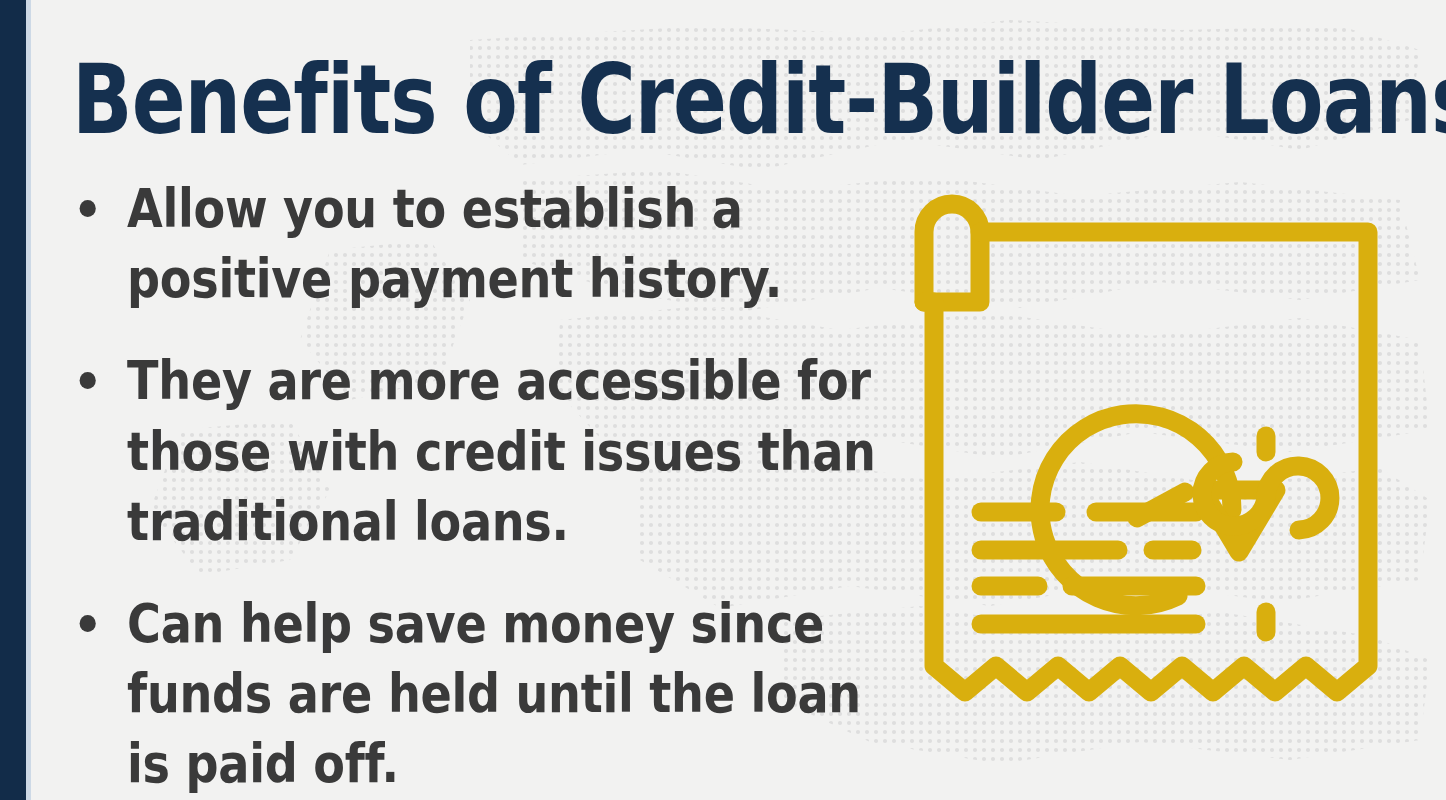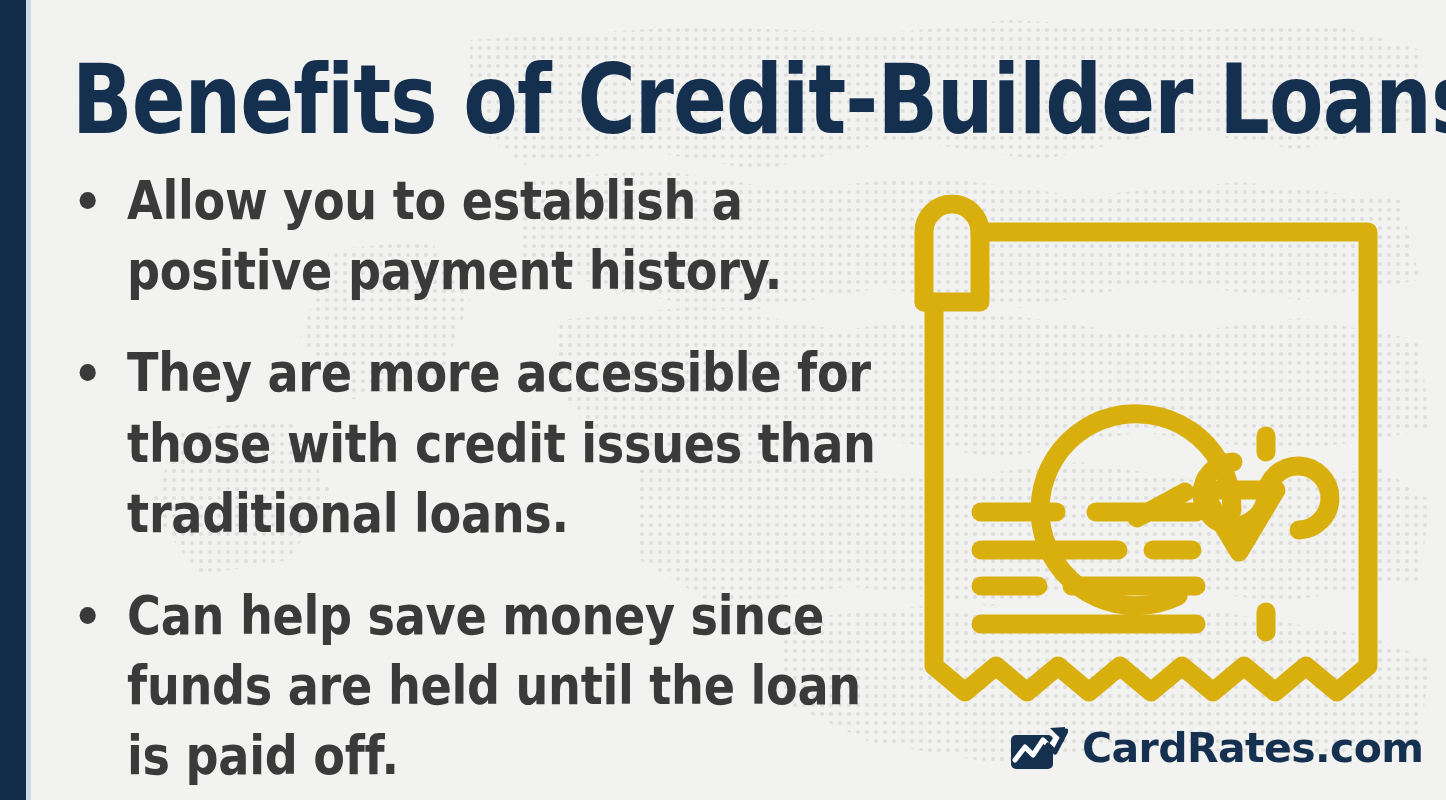--- a/index.html
+++ b/index.html
@@ -58,21 +58,21 @@
     line-height:1.0;
     letter-spacing:-1px;
     color:#15304f;
     white-space:nowrap;
     transform:scaleX(0.92);
     transform-origin:left center;
   }
 
   ul.bullets {
     list-style:none;
-    margin-top:18px;
+    margin-top:26px;
   }
 
   ul.bullets li {
     position:relative;
     padding-left:58px;
     margin-bottom:32px;
     font-family:"DejaVu Sans Condensed","Liberation Sans Narrow","Liberation Sans", sans-serif;
     font-weight:700;
     font-size:54px;
     line-height:1.30;
@@ -201,23 +201,14 @@
       </g>
 
       <g>
         <path d="M403 328 a32 32 0 1 0 -33 -34 a32 32 0 1 1 -33 -34" transform="translate(0 22)"></path>
         <path d="M370 272 V256"></path>
         <path d="M370 432 V452"></path>
       </g>
     </g>
   </svg>
 
-  <div class="brand">
-    <svg class="brand-icon" viewBox="0 0 58 46" aria-hidden="true">
-      <rect x="1" y="10" width="42" height="34" rx="5" fill="#16314f"></rect>
-      <path d="M5 35 L15 22 L23 30 L33 15 L40 22 L52 5" fill="none" stroke="#ffffff" stroke-width="5" stroke-linecap="round" stroke-linejoin="round"></path>
-      <path d="M40 3 L55 2 L54 17 Z" fill="#16314f"></path>
-      <path d="M30 33 L38 20 L45 27 L56 6" fill="none" stroke="#16314f" stroke-width="5" stroke-linecap="round" stroke-linejoin="round"></path>
-    </svg>
-    <span class="brand-text">CardRates.com</span>
-  </div>
 
 </div>
 
 </body></html>

